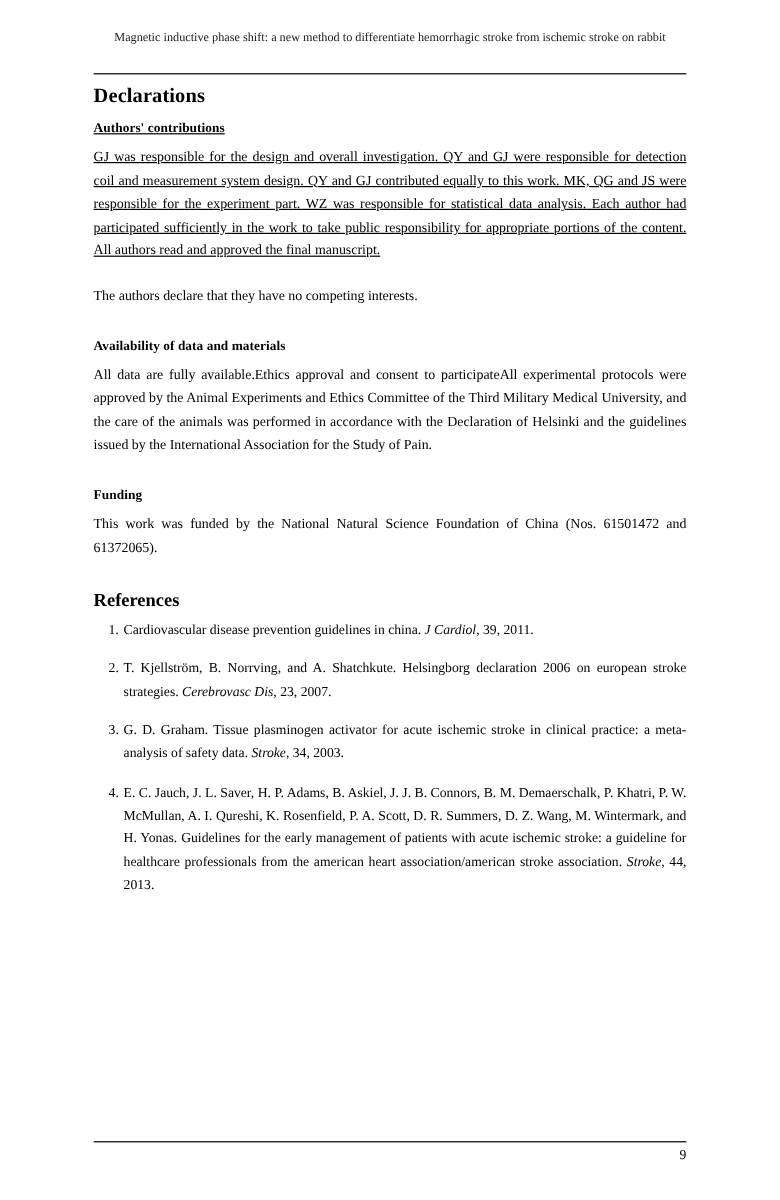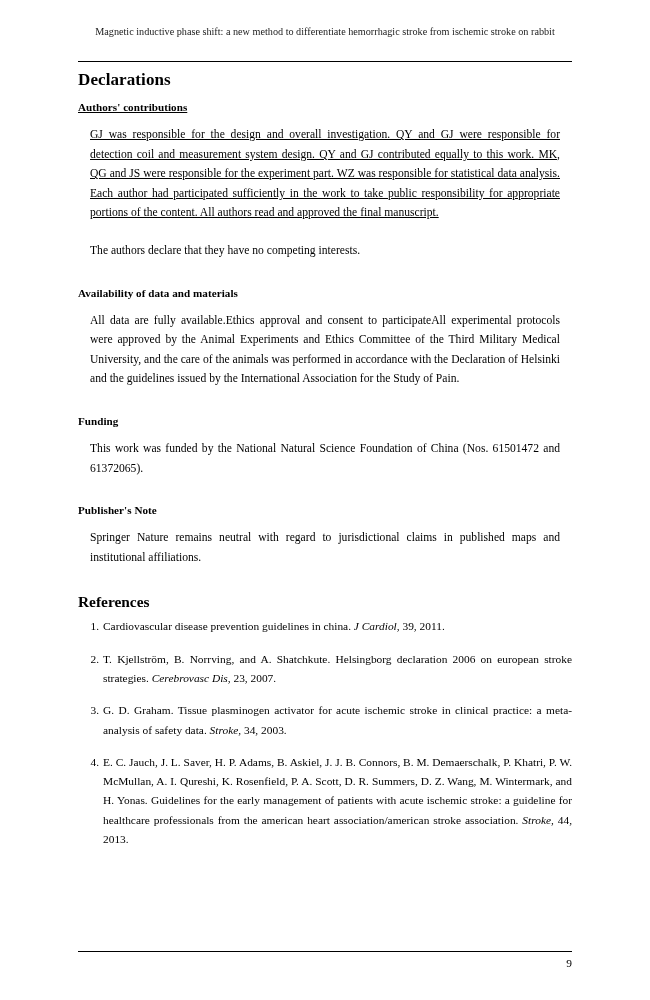--- a/index.html
+++ b/index.html
@@ -63,21 +63,21 @@
   h2.subsec {
     font-size: 11.1px;
     font-weight: bold;
     margin: 0 0 8px 0;
     letter-spacing: 0.05px;
   }
 
   p.body {
     font-size: 11.6px;
     line-height: 19.6px;
-    margin: 12px;
+    margin: 0;
     text-align: justify;
     text-justify: inter-word;
     hyphens: manual;
   }
 
   .block {
     margin-bottom: 26px;
   }
   .block-tight {
     margin-bottom: 18px;
@@ -155,24 +155,20 @@
     <div class="block">
       <h2 class="subsec">Availability of data and materials</h2>
       <p class="body">All data are fully available.Ethics approval and consent to participateAll experimental protocols were approved by the Animal Experiments and Ethics Committee of the Third Military Medical University, and the care of the animals was performed in accordance with the Declaration of Helsinki and the guidelines issued by the International Association for the Study of Pain.</p>
     </div>
 
     <div class="block">
       <h2 class="subsec">Funding</h2>
       <p class="body">This work was funded by the National Natural Science Foundation of China (Nos. 61501472 and 61372065).</p>
     </div>
 
-    <div class="block">
-      <h2 class="subsec">Publisher's Note</h2>
-      <p class="body">Springer Nature remains neutral with regard to jurisdictional claims in published maps and institutional affiliations.</p>
-    </div>
 
     <div>
       <h1 class="ref-title">References</h1>
       <ol class="reflist" id="reflist">
           <li><span class="num">1.</span><span>Cardiovascular disease prevention guidelines in china. </span><span class="it">J Cardiol</span><span>, 39, 2011.</span></li>
           <li><span class="num">2.</span><span>T. Kjellström, B. Norrving, and A. Shatchkute. Helsingborg declaration 2006 on european stroke strategies. </span><span class="it">Cerebrovasc Dis</span><span>, 23, 2007.</span></li>
           <li><span class="num">3.</span><span>G. D. Graham. Tissue plasminogen activator for acute ischemic stroke in clinical practice: a meta-analysis of safety data. </span><span class="it">Stroke</span><span>, 34, 2003.</span></li>
           <li><span class="num">4.</span><span>E. C. Jauch, J. L. Saver, H. P. Adams, B. Askiel, J. J. B. Connors, B. M. Demaerschalk, P. Khatri, P. W. McMullan, A. I. Qureshi, K. Rosenfield, P. A. Scott, D. R. Summers, D. Z. Wang, M. Wintermark, and H. Yonas. Guidelines for the early management of patients with acute ischemic stroke: a guideline for healthcare professionals from the american heart association/american stroke association. </span><span class="it">Stroke</span><span>, 44, 2013.</span></li>
         </ol>
     </div>

